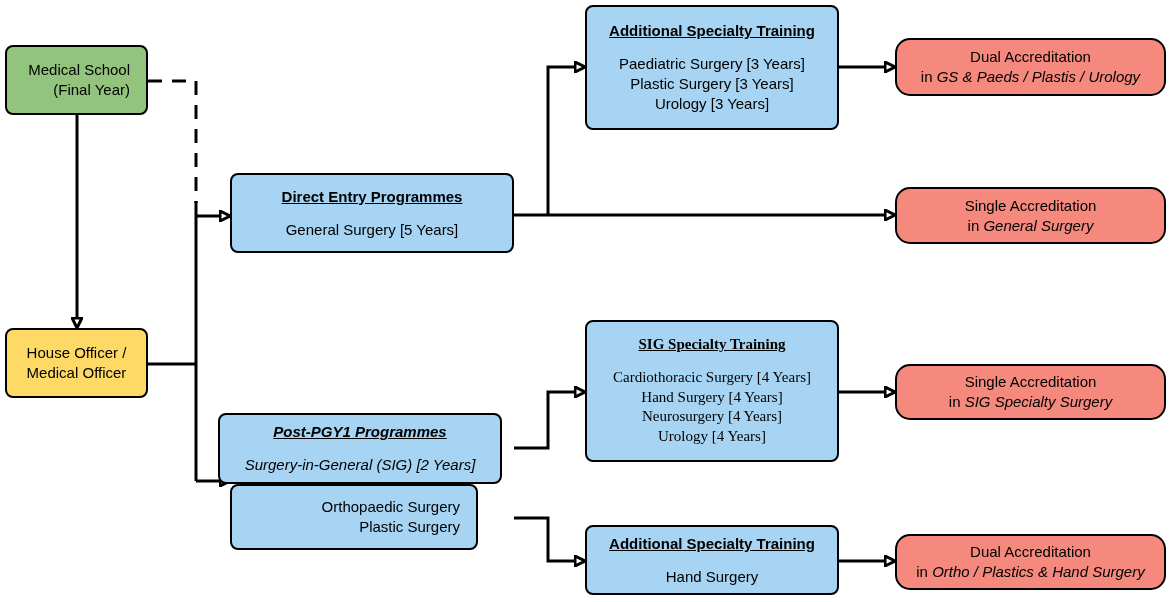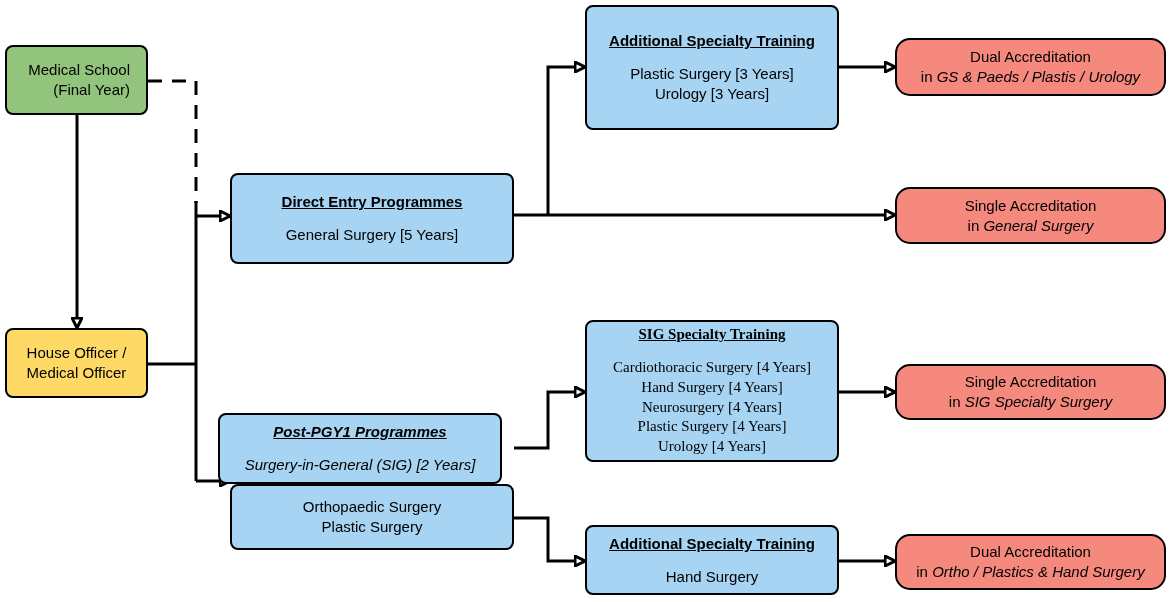--- a/index.html
+++ b/index.html
@@ -89,47 +89,47 @@
   <div class="node green" style="left:5px; top:45px; width:143px; height:70px;">
     <div>Medical School</div>
     <div>(Final Year)</div>
   </div>
 
   <div class="node yellow" style="left:5px; top:328px; width:143px; height:70px;border-radius:8px;">
     <div>House Officer /</div>
     <div>Medical Officer</div>
   </div>
 
-  <div class="node blue" style="left:230px; top:173px; width:284px; height:91px;">
+  <div class="node blue" style="left:230px; top:173px; width:284px; height:80px;">
     <div class="title">Direct Entry Programmes</div>
     <div>General Surgery [5 Years]</div>
   </div>
 
   <div class="node blue" style="left:218px; top:413px; width:284px; height:71px;font-style:italic;">
     <div class="title">Post-PGY1 Programmes</div>
     <div>Surgery-in-General (SIG) [2 Years]</div>
   </div>
 
-  <div class="node blue" style="left:230px; top:484px; width:284px; height:66px;">
+  <div class="node blue" style="left:230px; top:484px; width:248px; height:66px;align-items:flex-end;">
     <div>Orthopaedic Surgery</div>
     <div>Plastic Surgery</div>
   </div>
 
   <div class="node blue" style="left:585px; top:5px; width:254px; height:125px;">
     <div class="title">Additional Specialty Training</div>
+    <div>Paediatric Surgery [3 Years]</div>
     <div>Plastic Surgery [3 Years]</div>
     <div>Urology [3 Years]</div>
   </div>
 
   <div class="node blue" style="left:585px; top:320px; width:254px; height:142px;font-family:Liberation Serif, serif;">
     <div class="title">SIG Specialty Training</div>
     <div>Cardiothoracic Surgery [4 Years]</div>
     <div>Hand Surgery [4 Years]</div>
     <div>Neurosurgery [4 Years]</div>
-    <div>Plastic Surgery [4 Years]</div>
     <div>Urology [4 Years]</div>
   </div>
 
   <div class="node blue" style="left:585px; top:525px; width:254px; height:70px;">
     <div class="title">Additional Specialty Training</div>
     <div>Hand Surgery</div>
   </div>
 
   <div class="node red" style="left:895px; top:38px; width:271px; height:58px;">
     <div>Dual Accreditation</div>

